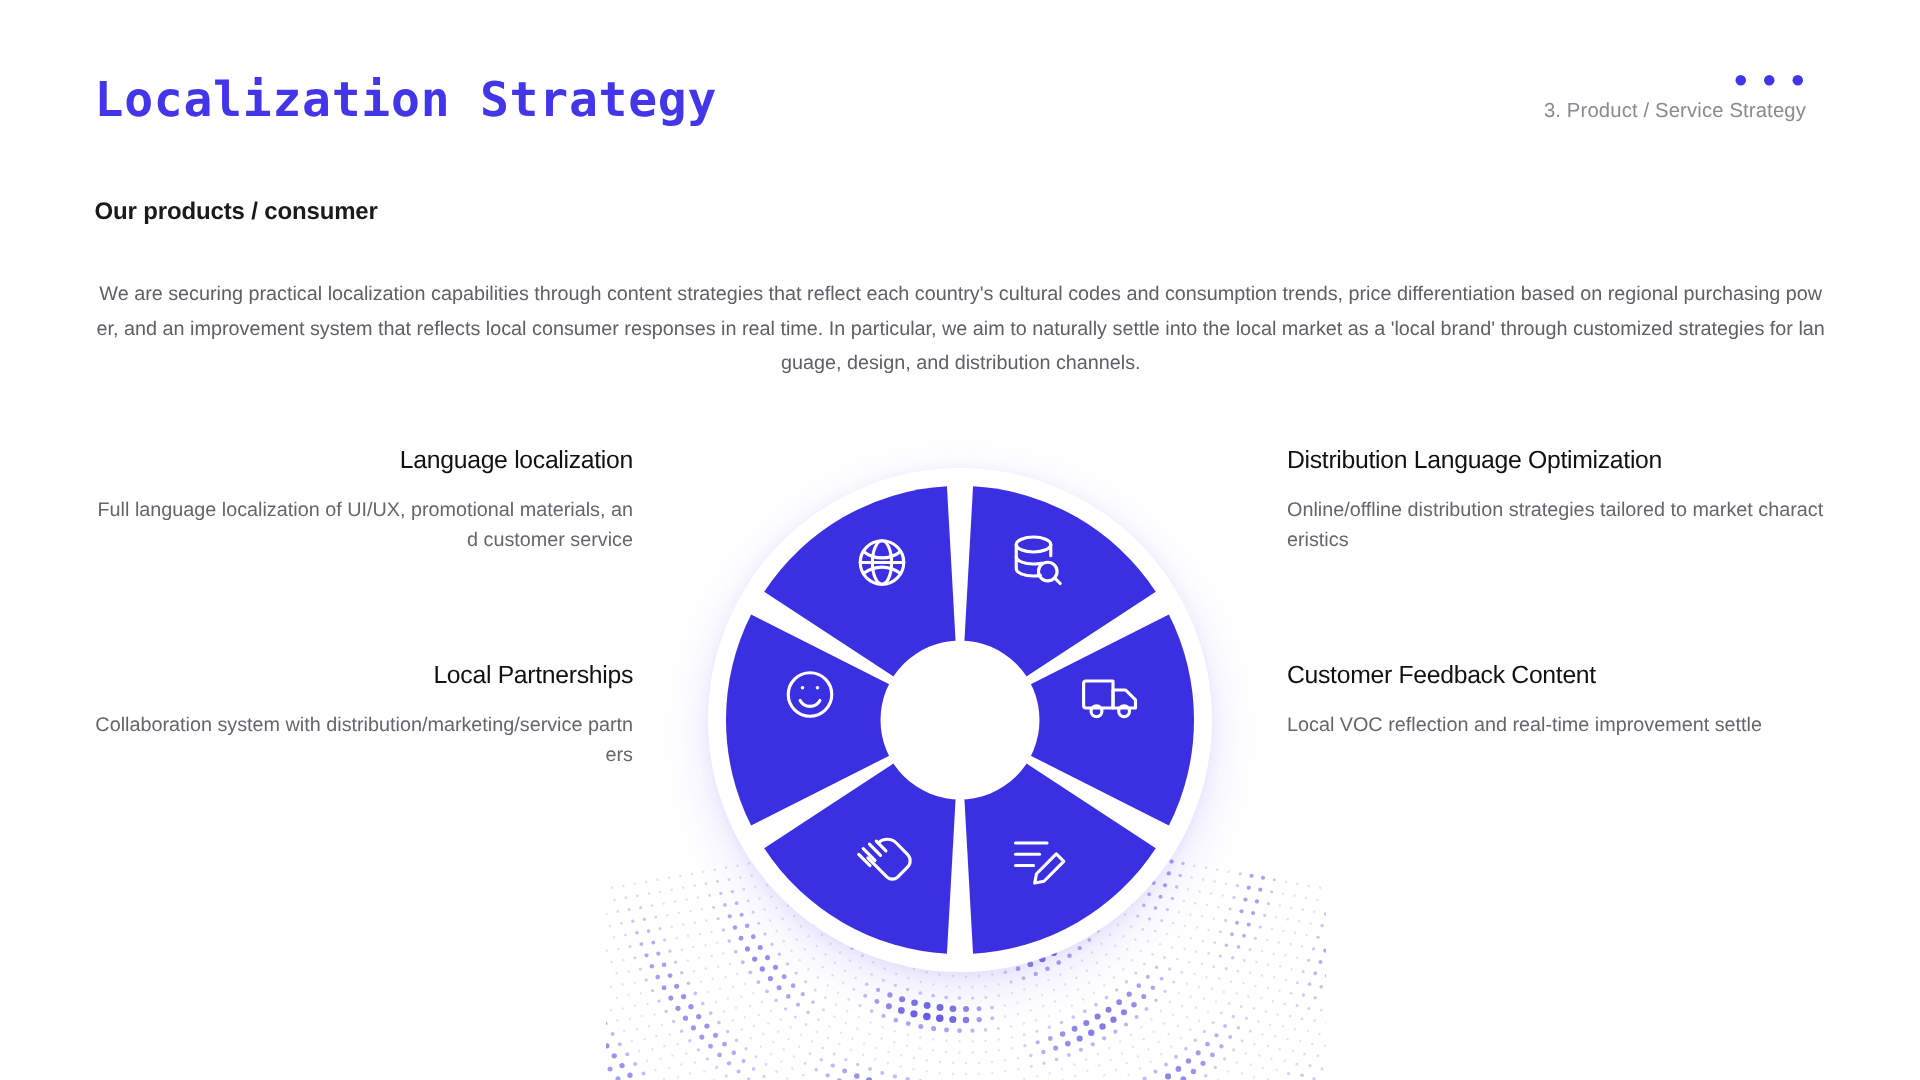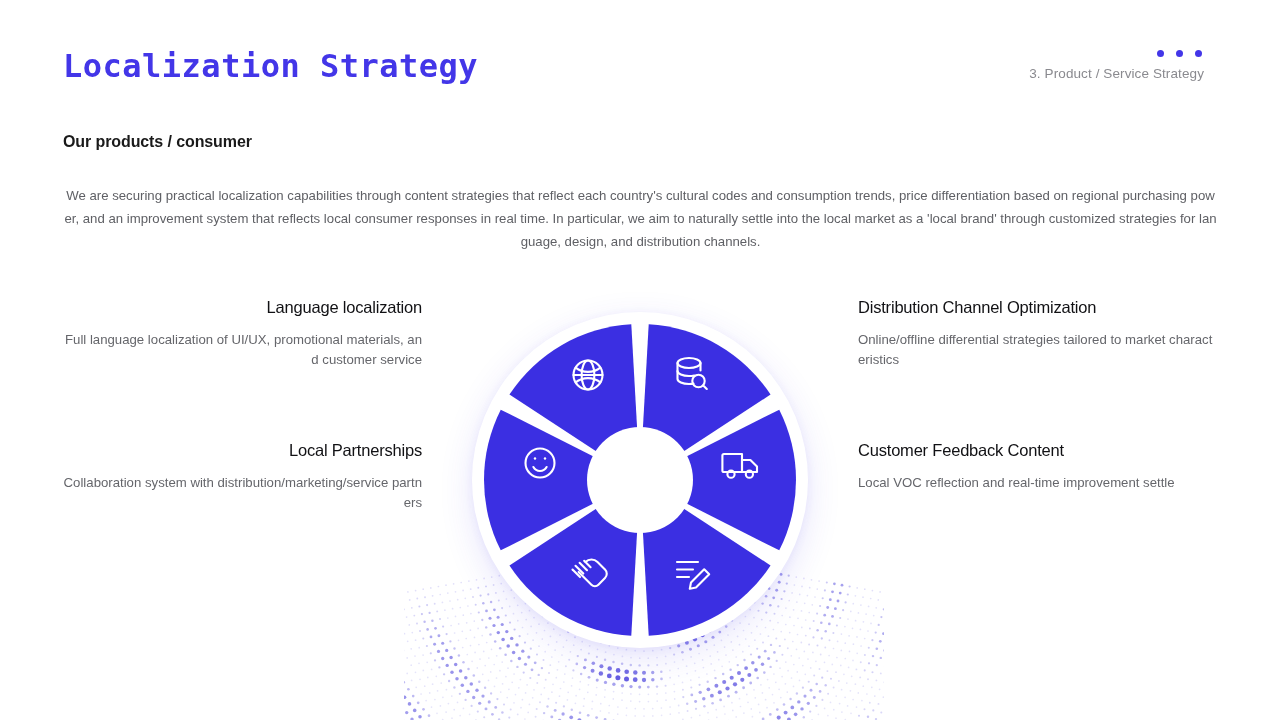--- a/index.html
+++ b/index.html
@@ -100,22 +100,22 @@
       <div class="item-desc">Full language localization of UI/UX, promotional materials, and customer service</div>
     </div>
     <div class="item">
       <div class="item-title">Local Partnerships</div>
       <div class="item-desc">Collaboration system with distribution/marketing/service partners</div>
     </div>
   </div>
 
   <div class="col col-right">
     <div class="item">
-      <div class="item-title">Distribution Channel Optimization</div>
-      <div class="item-desc">Online/offline differential strategies tailored to market characteristics</div>
+      <div class="item-title">Distribution Language Optimization</div>
+      <div class="item-desc">Online/offline distribution strategies tailored to market characteristics</div>
     </div>
     <div class="item">
       <div class="item-title">Customer Feedback Content</div>
       <div class="item-desc">Local VOC reflection and real-time improvement settle</div>
     </div>
   </div>
 
   <svg class="dot-globe" viewBox="0 0 480 300" width="480" height="300">
     <g id="dotfield">
         <circle cx="346.6" cy="8.9" r="0.85" fill="#2a1fd6" opacity="0.14"></circle>

